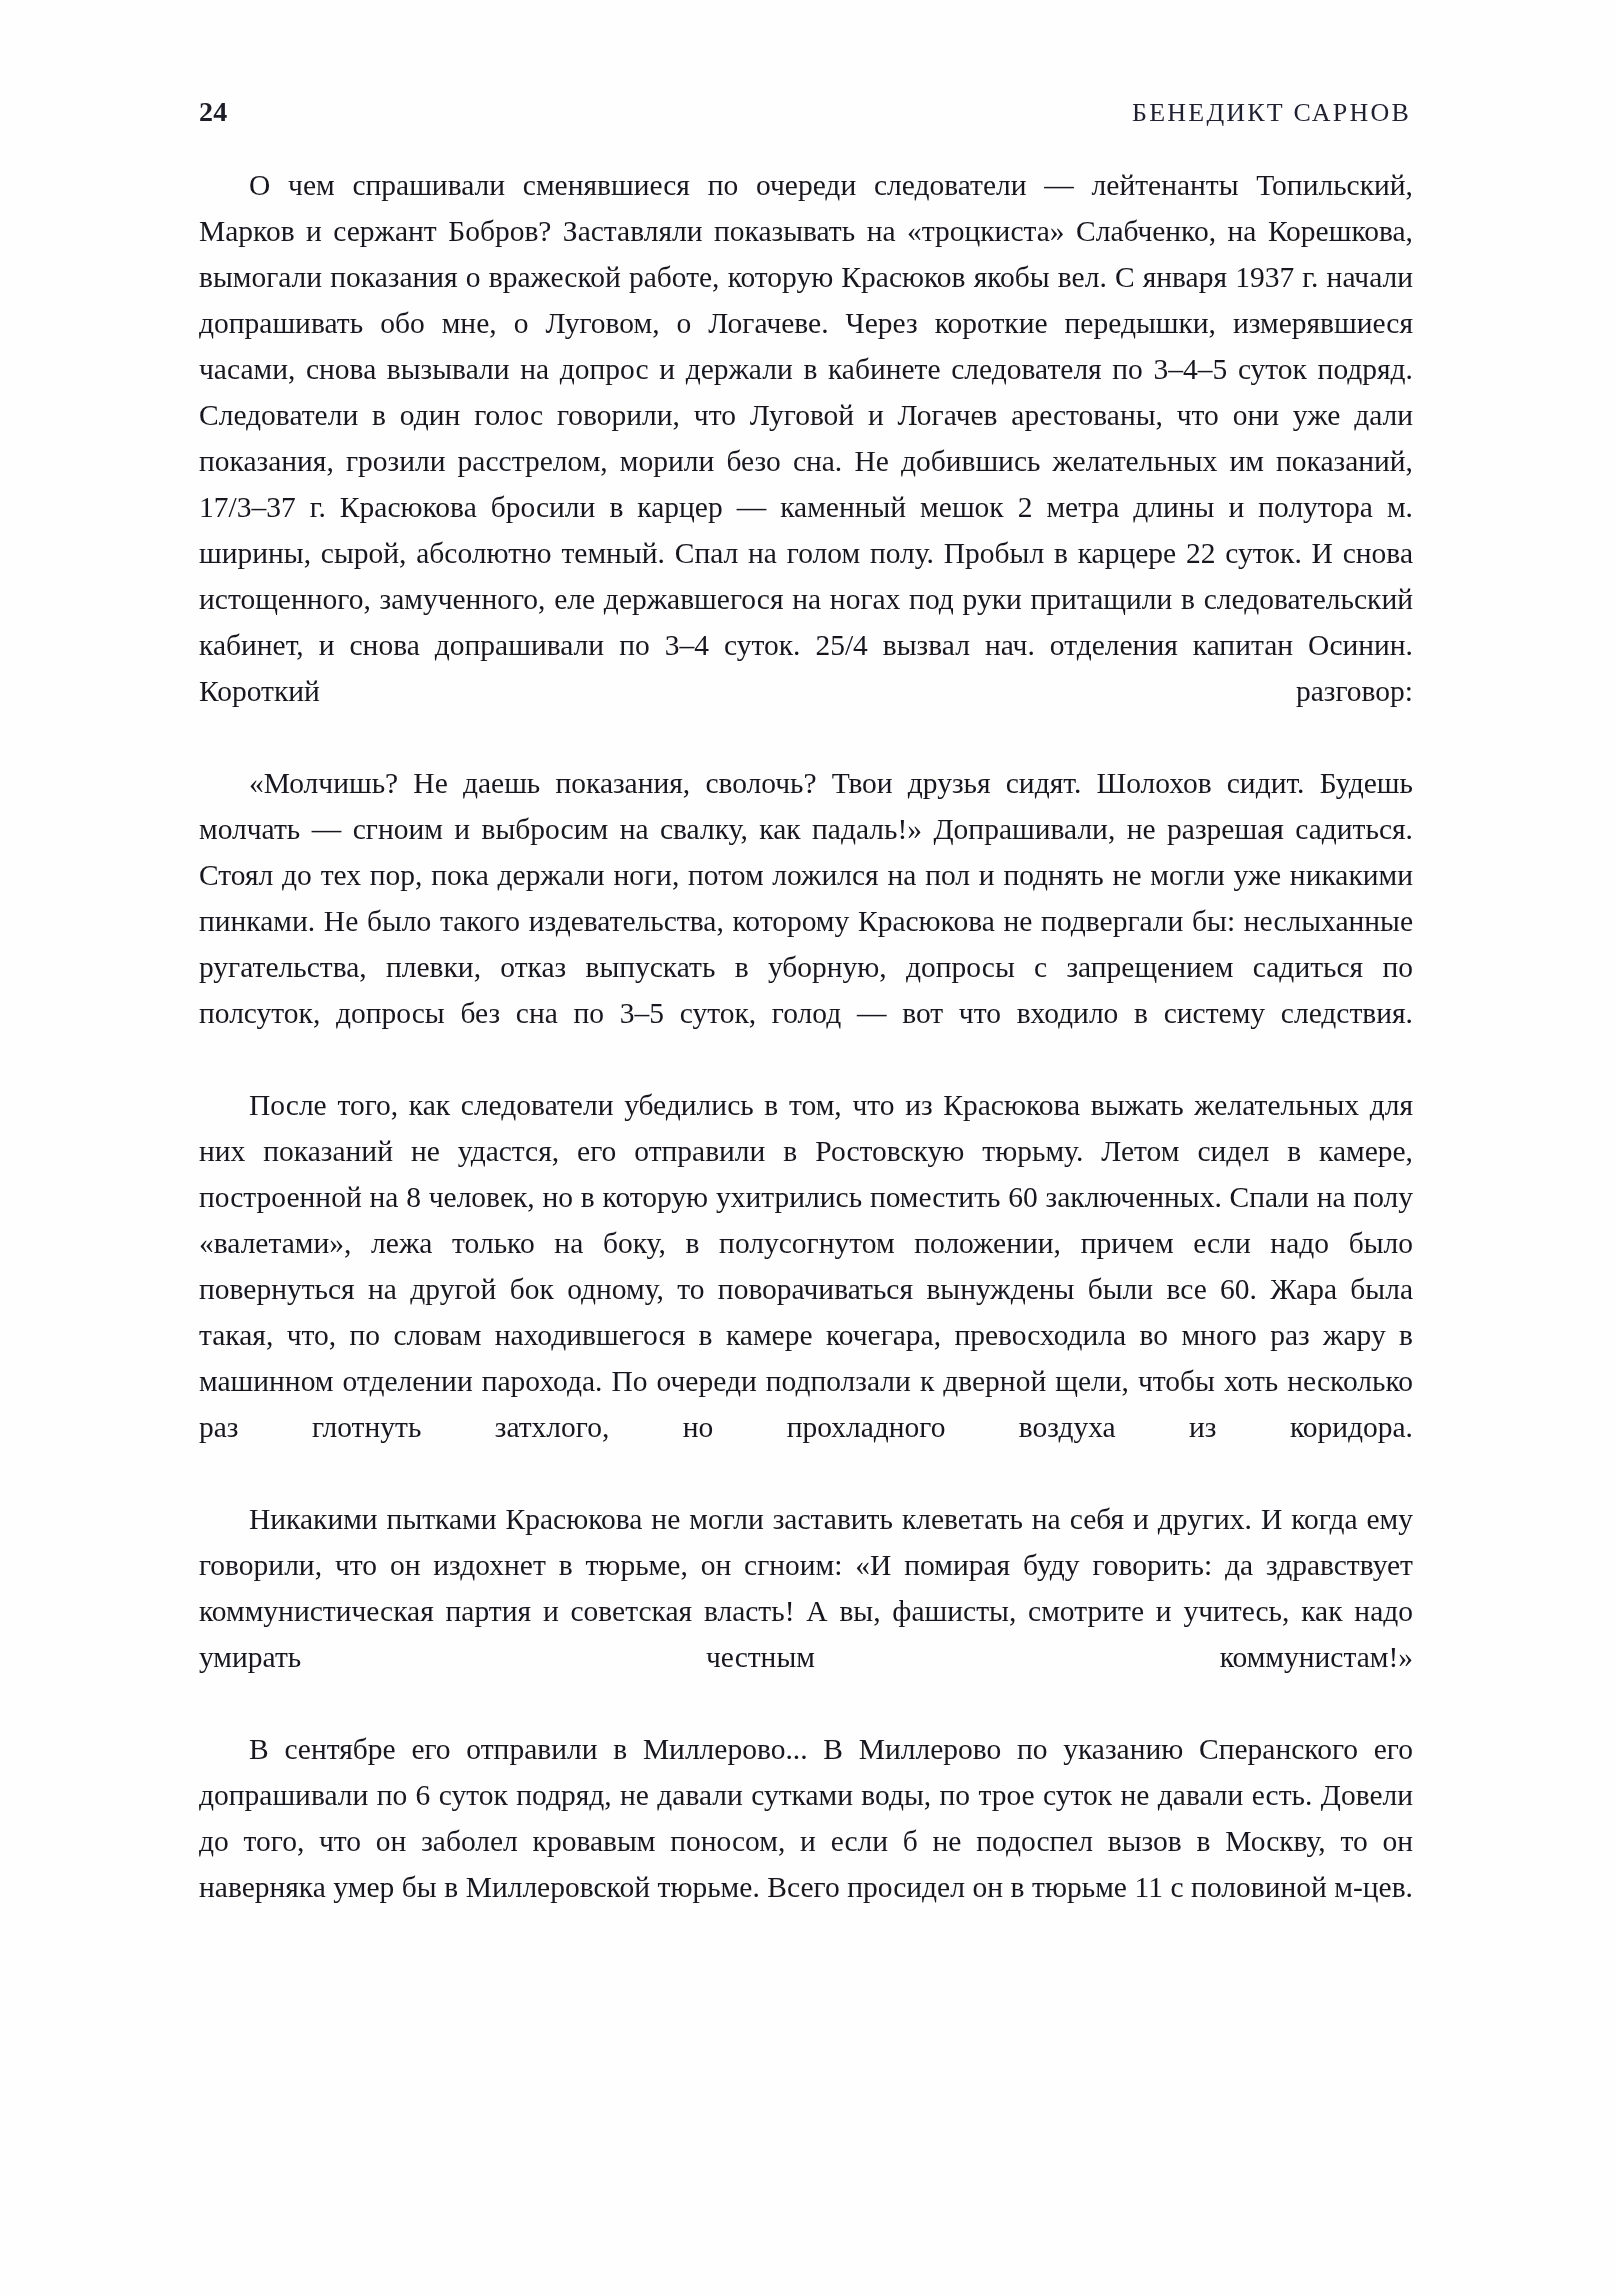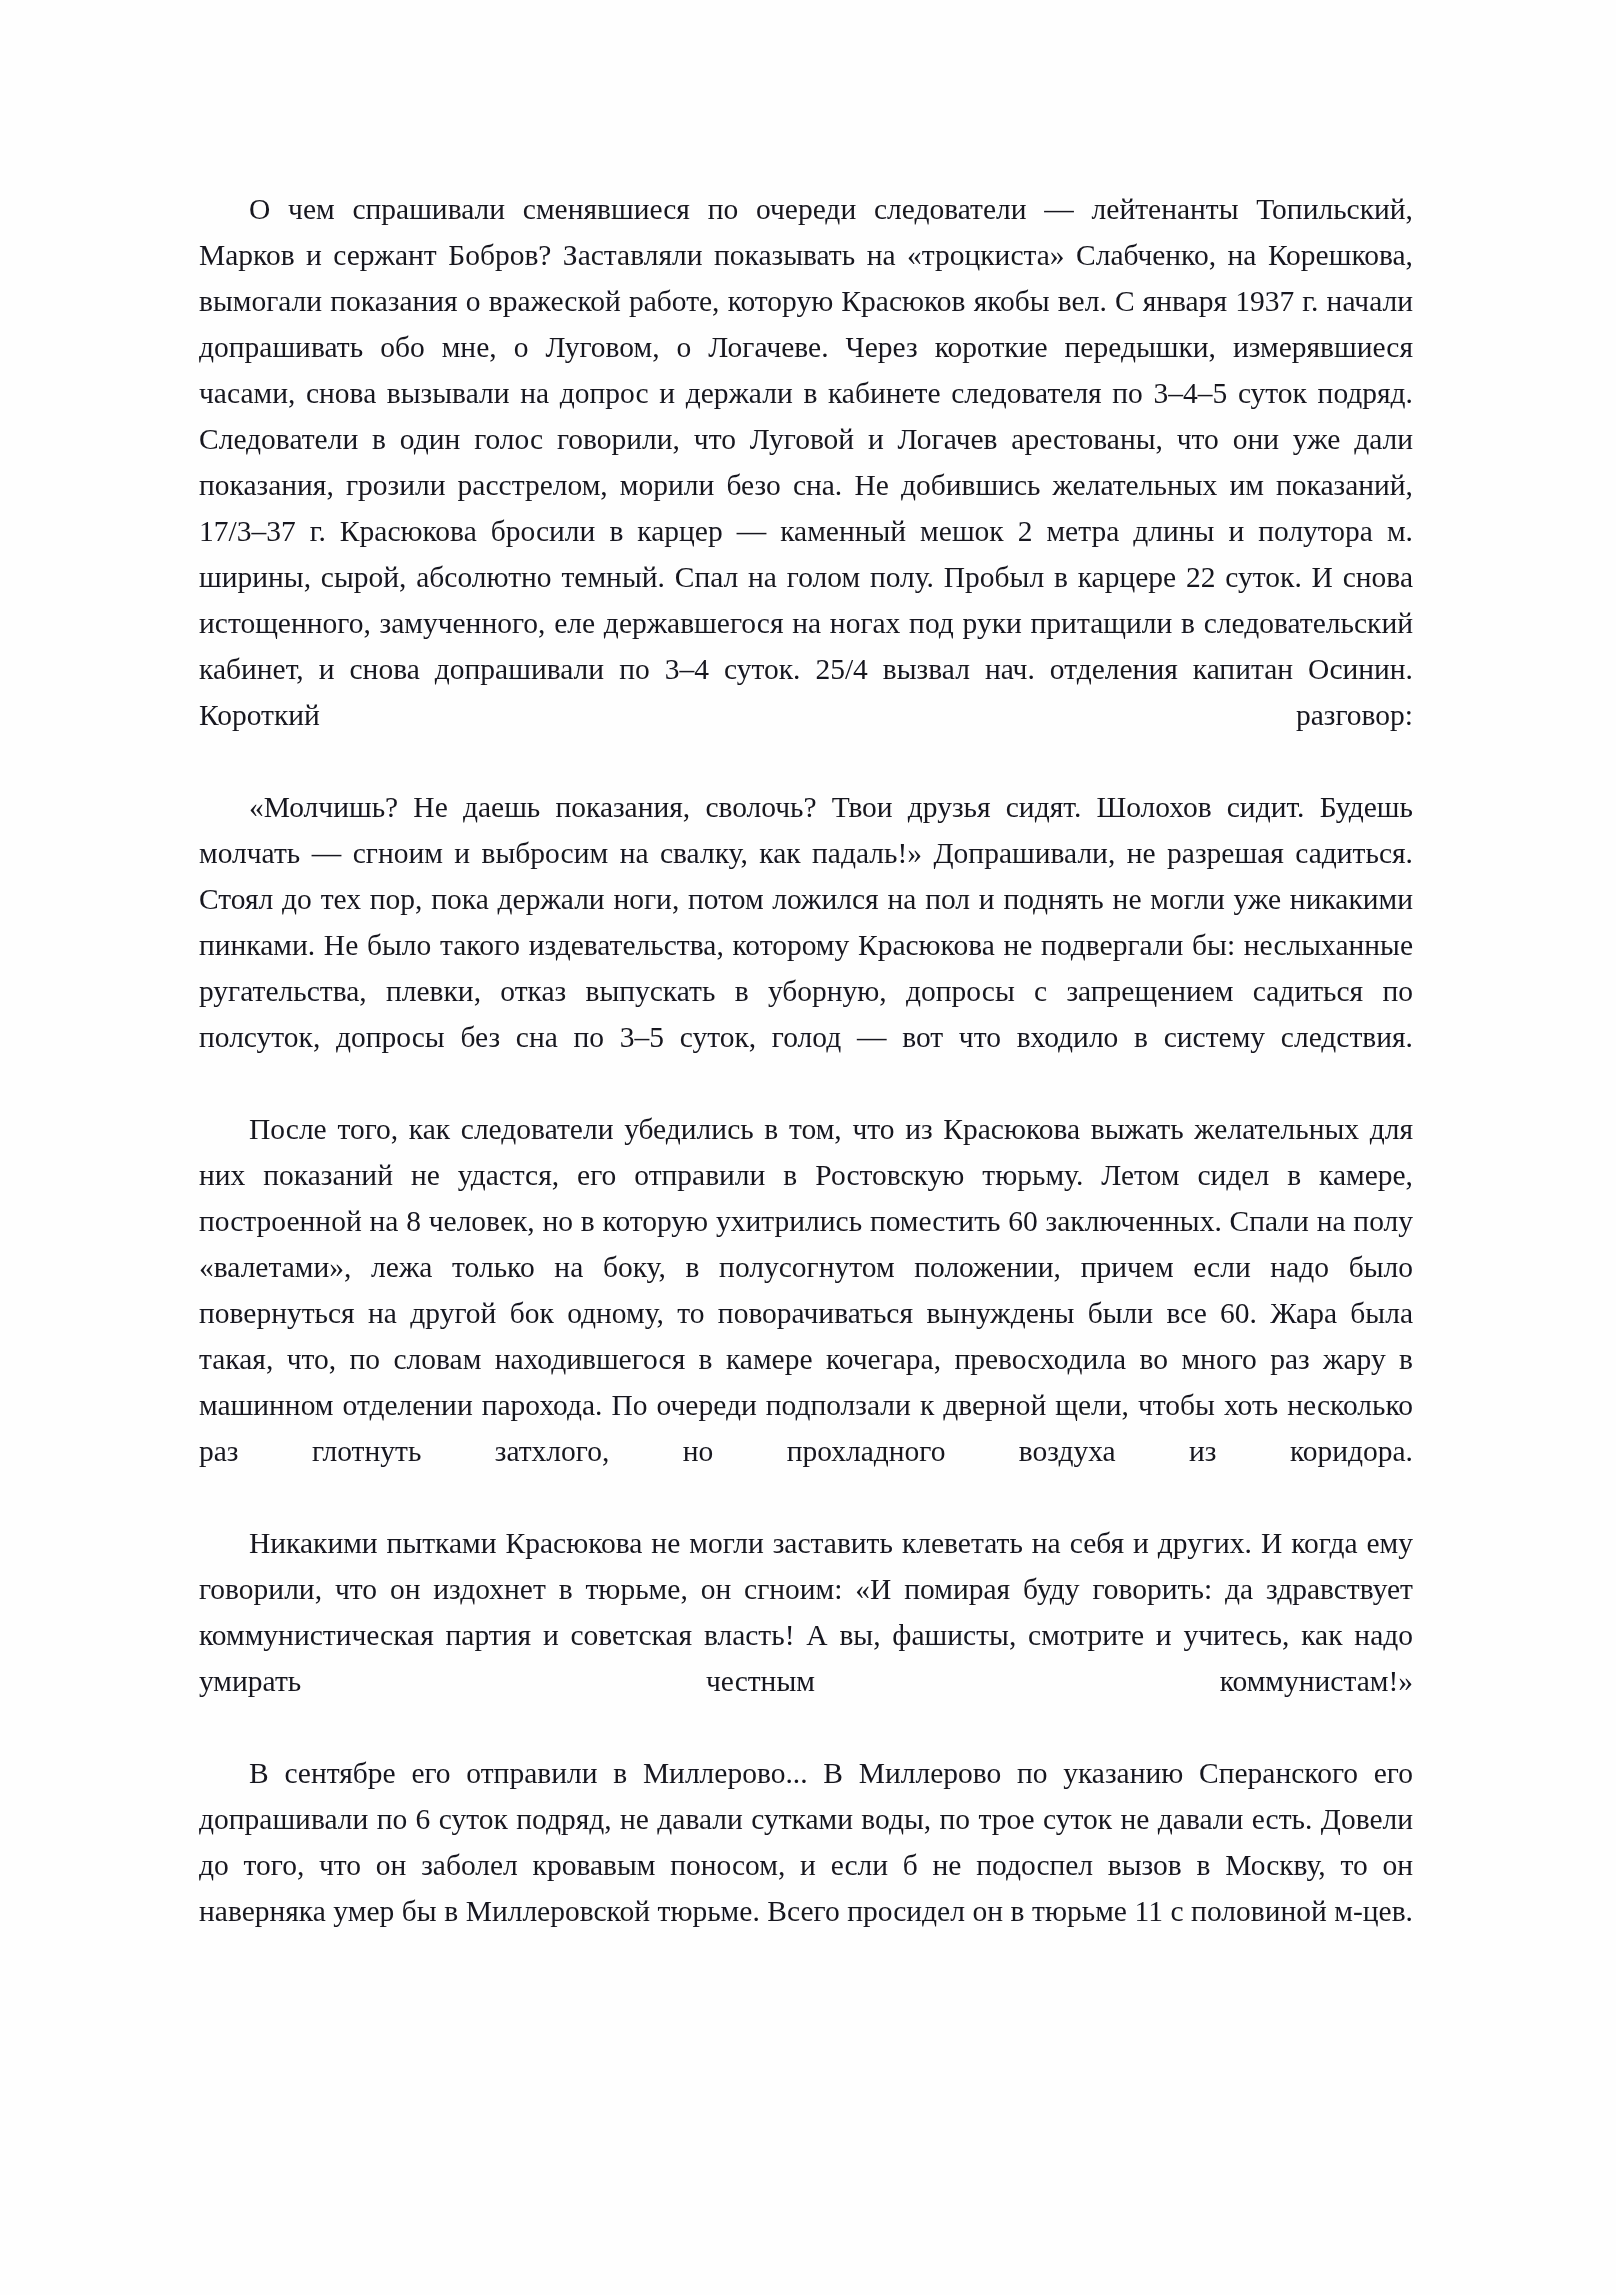--- a/index.html
+++ b/index.html
@@ -48,21 +48,21 @@
     font-weight: 400;
     letter-spacing: 2.2px;
     color: #1f2030;
     line-height: 1;
     text-transform: uppercase;
   }
 
   
   .textblock {
     position: absolute;
-    top: 186px;
+    top: 162px;
     left: 199px;
     width: 1214px;
   }
 
   .para {
     margin: 0;
     font-size: 29.5px;
     line-height: 46px;
     text-align: justify;
     text-justify: inter-word;
@@ -82,20 +82,24 @@
     content: "";
     display: inline-block;
     width: 100%;
   }
 </style>
 </head>
 <body>
 
 <div class="page">
 
+  <div class="running-head">
+    <span class="folio">24</span>
+    <span class="head-title">Бенедикт Сарнов</span>
+  </div>
 
   <div class="textblock">
     <p class="para">О чем спрашивали сменявшиеся по очереди следователи — лейтенанты Топильский, Марков и сержант Бобров? Заставляли показывать на «троцкиста» Слабченко, на Корешкова, вымогали показания о вражеской работе, которую Красюков якобы вел. С января 1937 г. начали допрашивать обо мне, о Луговом, о Логачеве. Через короткие передышки, измерявшиеся часами, снова вызывали на допрос и держали в кабинете следователя по 3–4–5 суток подряд. Следователи в один голос говорили, что Луговой и Логачев арестованы, что они уже дали показания, грозили расстрелом, морили безо сна. Не добившись желательных им показаний, 17/3–37 г. Красюкова бросили в карцер — каменный мешок 2 метра длины и полутора м. ширины, сырой, абсолютно темный. Спал на голом полу. Пробыл в карцере 22 суток. И снова истощенного, замученного, еле державшегося на ногах под руки притащили в следовательский кабинет, и снова допрашивали по 3–4 суток. 25/4 вызвал нач. отделения капитан Осинин. Короткий разговор:</p>
     <p class="para">«Молчишь? Не даешь показания, сволочь? Твои друзья сидят. Шолохов сидит. Будешь молчать — сгноим и выбросим на свалку, как падаль!» Допрашивали, не разрешая садиться. Стоял до тех пор, пока держали ноги, потом ложился на пол и поднять не могли уже никакими пинками. Не было такого издевательства, которому Красюкова не подвергали бы: неслыханные ругательства, плевки, отказ выпускать в уборную, допросы с запрещением садиться по полсуток, допросы без сна по 3–5 суток, голод — вот что входило в систему следствия.</p>
     <p class="para">После того, как следователи убедились в том, что из Красюкова выжать желательных для них показаний не удастся, его отправили в Ростовскую тюрьму. Летом сидел в камере, построенной на 8 человек, но в которую ухитрились поместить 60 заключенных. Спали на полу «валетами», лежа только на боку, в полусогнутом положении, причем если надо было повернуться на другой бок одному, то поворачиваться вынуждены были все 60. Жара была такая, что, по словам находившегося в камере кочегара, превосходила во много раз жару в машинном отделении парохода. По очереди подползали к дверной щели, чтобы хоть несколько раз глотнуть затхлого, но прохладного воздуха из коридора.</p>
     <p class="para">Никакими пытками Красюкова не могли заставить клеветать на себя и других. И когда ему говорили, что он издохнет в тюрьме, он сгноим: «И помирая буду говорить: да здравствует коммунистическая партия и советская власть! А вы, фашисты, смотрите и учитесь, как надо умирать честным коммунистам!»</p>
     <p class="para">В сентябре его отправили в Миллерово... В Миллерово по указанию Сперанского его допрашивали по 6 суток подряд, не давали сутками воды, по трое суток не давали есть. Довели до того, что он заболел кровавым поносом, и если б не подоспел вызов в Москву, то он наверняка умер бы в Миллеровской тюрьме. Всего просидел он в тюрьме 11 с половиной м-цев.</p>
   </div>
 
 </div>

